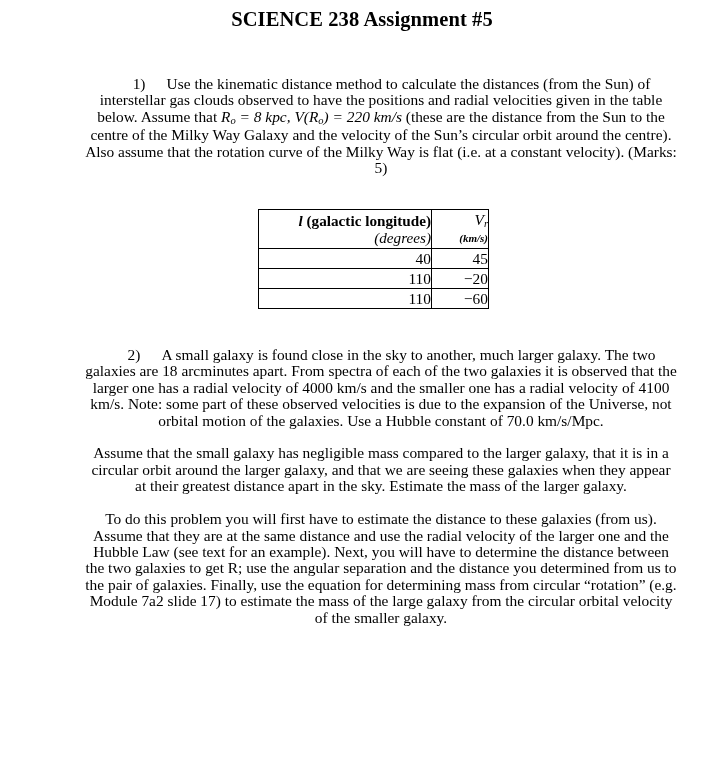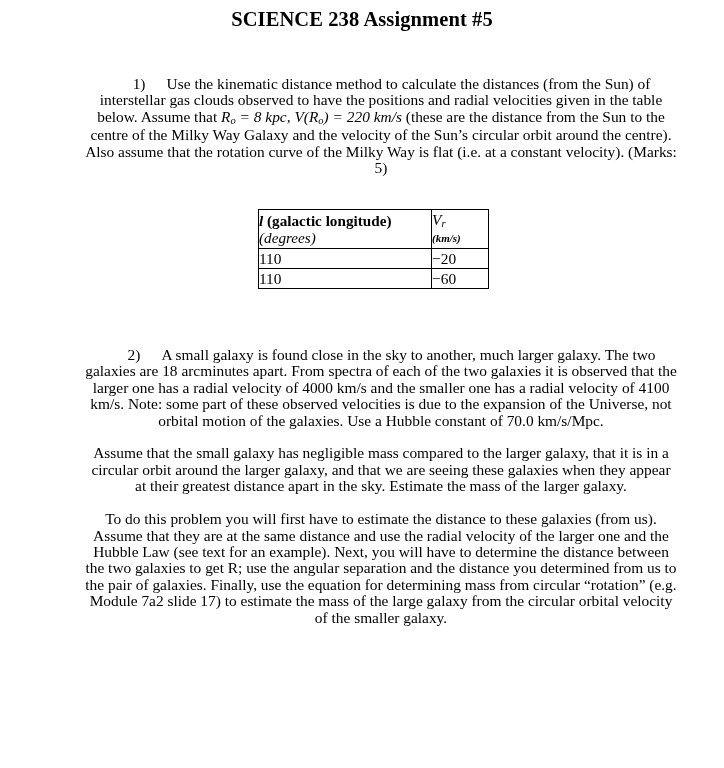--- a/index.html
+++ b/index.html
@@ -72,21 +72,21 @@
   }
   table.data-table {
     border-collapse: collapse;
     font-size: 15.4px;
     background: #ffffff;
   }
   table.data-table td,
   table.data-table th {
     border: 1.1px solid #000000;
     padding: 0;
-    text-align: left;
+    text-align: right;
     vertical-align: middle;
     font-weight: normal;
   }
   table.data-table th.col-l {
     width: 172px;
     height: 38px;
     line-height: 17.5px;
   }
   table.data-table th.col-v {
     width: 56px;
@@ -167,20 +167,24 @@
             <span class="hdr-line2">(degrees)</span>
           </th>
           <th class="col-v">
             <span class="hdr-v1"><span>V</span><sub>r</sub></span>
             <span class="hdr-v2">(km/s)</span>
           </th>
         </tr>
       </thead>
       <tbody id="table-body">
           <tr>
+            <td class="cell">40</td>
+            <td class="cell">45</td>
+          </tr>
+          <tr>
             <td class="cell">110</td>
             <td class="cell">−20</td>
           </tr>
           <tr>
             <td class="cell">110</td>
             <td class="cell">−60</td>
           </tr>
         </tbody>
     </table>
   </div>

